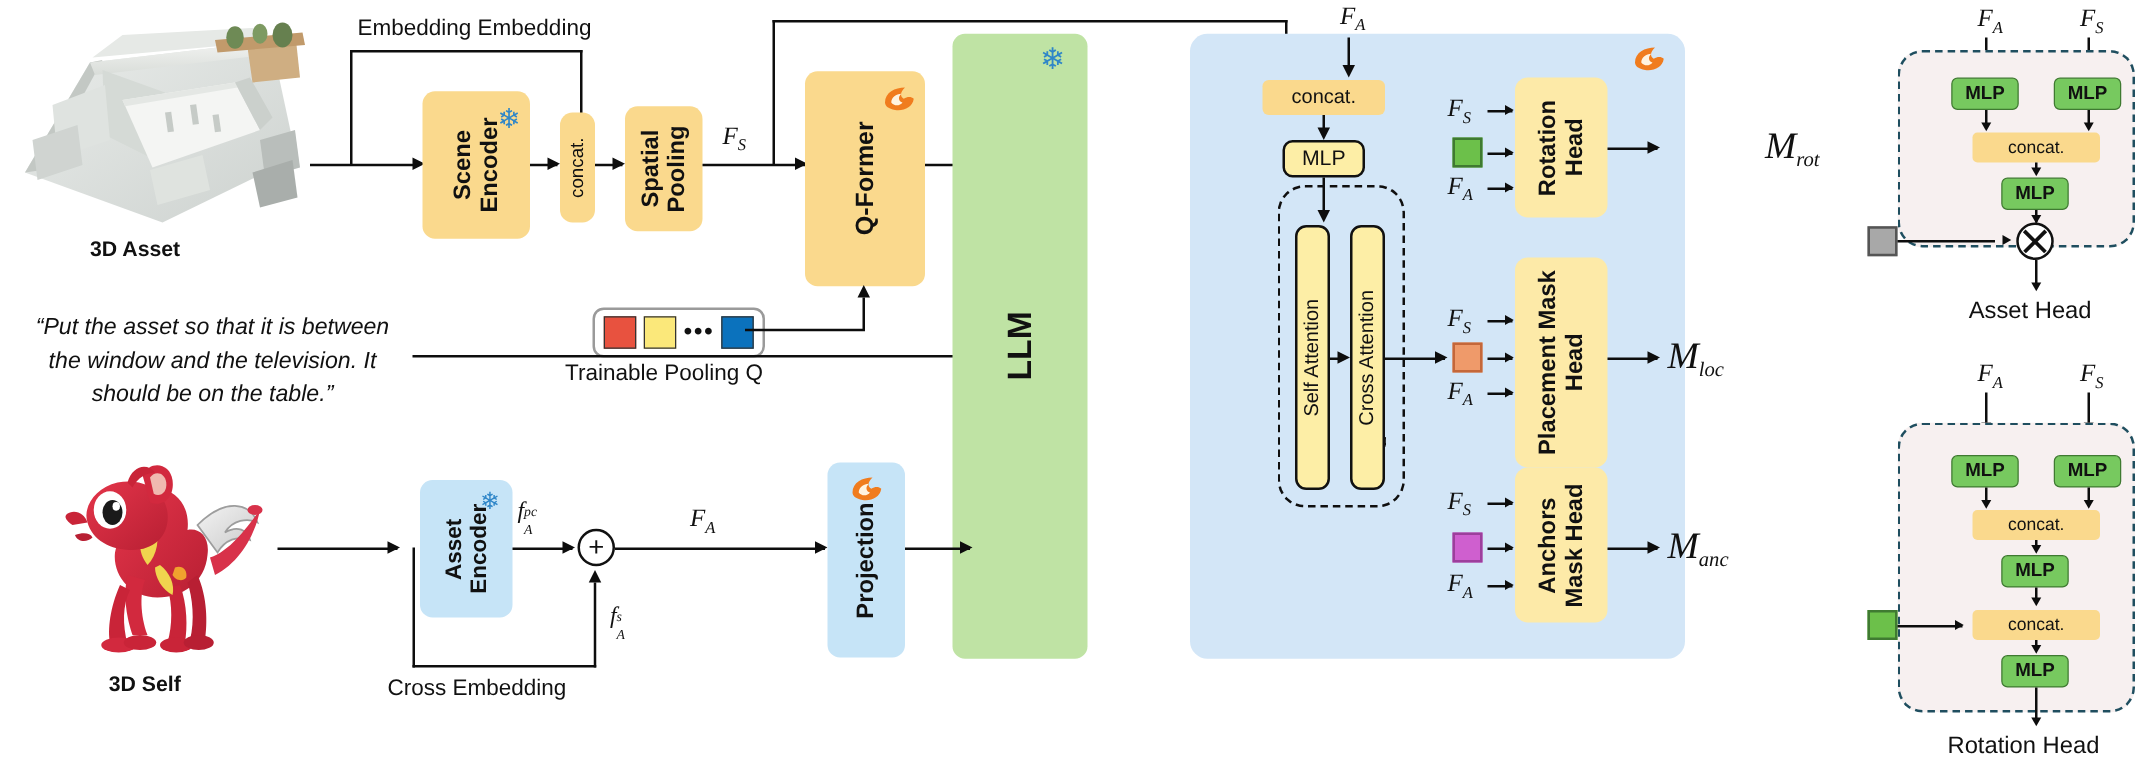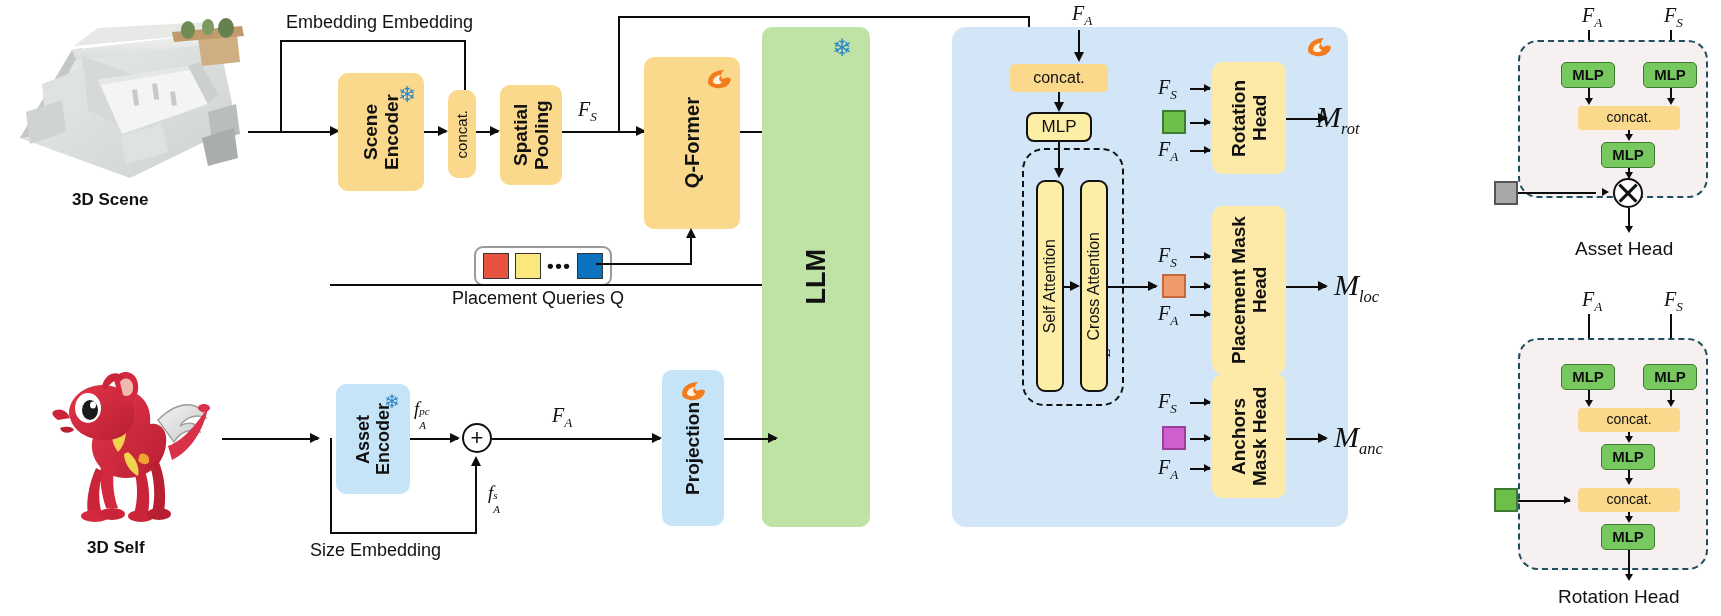--- a/index.html
+++ b/index.html
@@ -162,22 +162,23 @@
       <ellipse cx="176" cy="22" rx="7" ry="9" fill="#6e8a55"></ellipse>
       <ellipse cx="196" cy="19" rx="6" ry="8" fill="#7d9a62"></ellipse>
       <ellipse cx="214" cy="20" rx="8" ry="10" fill="#66804f"></ellipse>
       <polygon points="196,104 224,96 228,126 200,134" fill="#b9bebb"></polygon>
       <polygon points="190,130 222,120 226,150 196,158" fill="#a9aeab"></polygon>
       <polygon points="30,76 72,60 76,104 34,118" fill="#dfe3e0"></polygon>
       <polygon points="14,104 50,92 54,124 18,136" fill="#d0d4d1"></polygon>
       <polygon points="108,128 150,116 156,144 114,156" fill="#dfe3df"></polygon>
     </svg>
   </div>
-  <div class="lbl cap" style="left:72px; top:190px;">3D Scene</div>
-
+  <div class="lbl cap" style="left:72px; top:190px;">3D Asset</div>
+
+  <div class="prompt" style="left:24px; top:248px; width:292px;">“Put the asset so that it is between the window and the television. It should be on the table.”</div>
 
   <div class="assetimg" style="left:40px; top:368px; width:172px; height:168px;">
     <svg width="172" height="168" viewBox="0 0 172 168">
       <defs>
         <linearGradient id="bodyg" x1="0" y1="0" x2="1" y2="1">
           <stop offset="0%" stop-color="#e4354a"></stop>
             <stop offset="100%" stop-color="#b81f33"></stop>
         </linearGradient>
         <linearGradient id="wingg" x1="0" y1="0" x2="1" y2="1">
           <stop offset="0%" stop-color="#f3f3f3"></stop>
@@ -263,21 +264,21 @@
 
   <div class="ln lnh" style="left:740px; top:131px; width:36px;"></div>
   <div class="arrowR" style="left:768px; top:125.5px;"></div>
 
   <div class="qwrap" style="left:474px; top:246px;">
     <div class="qsq" style="background:#e8523f;"></div>
     <div class="qsq" style="background:#fbe87a;"></div>
     <div class="qdots">•••</div>
     <div class="qsq" style="background:#0b72bd;"></div>
   </div>
-  <div class="lbl small-lbl" style="left:452px; top:288px; font-size:18px;">Placement Queries Q</div>
+  <div class="lbl small-lbl" style="left:452px; top:288px; font-size:18px;">Trainable Pooling Q</div>
   <div class="ln lnh" style="left:596px; top:263px; width:96px;"></div>
   <div class="ln lnv" style="left:690px; top:238px; height:26px;"></div>
   <div class="arrowU" style="left:686px; top:228px;"></div>
 
   <div class="ln lnh" style="left:330px; top:284px; width:446px;"></div>
   <div class="arrowR" style="left:768px; top:278.5px;"></div>
 
   <div class="box green" style="left:762px; top:27px; width:108px; height:500px; font-size:27px; font-weight:700;">
     <span class="vert">LLM</span>
   </div>
@@ -359,21 +360,21 @@
     <span>F</span><sub>A</sub>
   </div>
   <div class="ln lnh" style="left:1190px; top:150px; width:20px;"></div>
   <div class="arrowR-sm" style="left:1204px; top:146px;"></div>
 
   <div class="box softyellow" style="left:1212px; top:62px; width:74px; height:112px; font-size:19px; font-weight:700;">
     <span class="vert">Rotation Head</span>
   </div>
   <div class="ln lnh" style="left:1286px; top:118px; width:40px;"></div>
   <div class="arrowR" style="left:1318px; top:112.5px;"></div>
-  <div class="lbl mathM" style="left:1316px; top:100px;font-style:italic;">
+  <div class="lbl mathM" style="left:1412px; top:100px;font-style:italic;">
     <span>M</span><sub>rot</sub>
   </div>
 
   <div class="lbl mathF" style="left:1158px; top:244px;">
     <span>F</span><sub>S</sub>
   </div>
   <div class="ln lnh" style="left:1190px; top:256px; width:20px;"></div>
   <div class="arrowR-sm" style="left:1204px; top:252px;"></div>
 
   <div class="chip" style="left:1162px; top:274px; background:#ef9a6a; border-color:#c4673a;"></div>
@@ -439,21 +440,21 @@
   </div>
 
   <div class="pluscirc" style="left:462px; top:423px;">
     <span>+</span>
   </div>
 
   <div class="ln lnv" style="left:330px; top:438px; height:96px;"></div>
   <div class="ln lnh" style="left:330px; top:532px; width:147px;"></div>
   <div class="ln lnv" style="left:475px; top:466px; height:68px;"></div>
   <div class="arrowU" style="left:471px; top:456px;"></div>
-  <div class="lbl small-lbl" style="left:310px; top:540px; font-size:18px;">Size Embedding</div>
+  <div class="lbl small-lbl" style="left:310px; top:540px; font-size:18px;">Cross Embedding</div>
   <div class="lbl mathF" style="left:488px; top:482px; font-size:19px;">
     <span>f</span><span style="display:inline-block; position:relative; width:12px;">
       <sup style="position:absolute; top:-10px; left:0; font-size:11px;">s</sup>
       <sub style="position:absolute; top:4px; left:0; font-size:11px;">A</sub>
     </span>
   </div>
 
   <div class="ln lnh" style="left:492px; top:438px; width:168px;"></div>
   <div class="arrowR" style="left:652px; top:432.5px;"></div>
   <div class="lbl mathF" style="left:552px; top:404px;">

